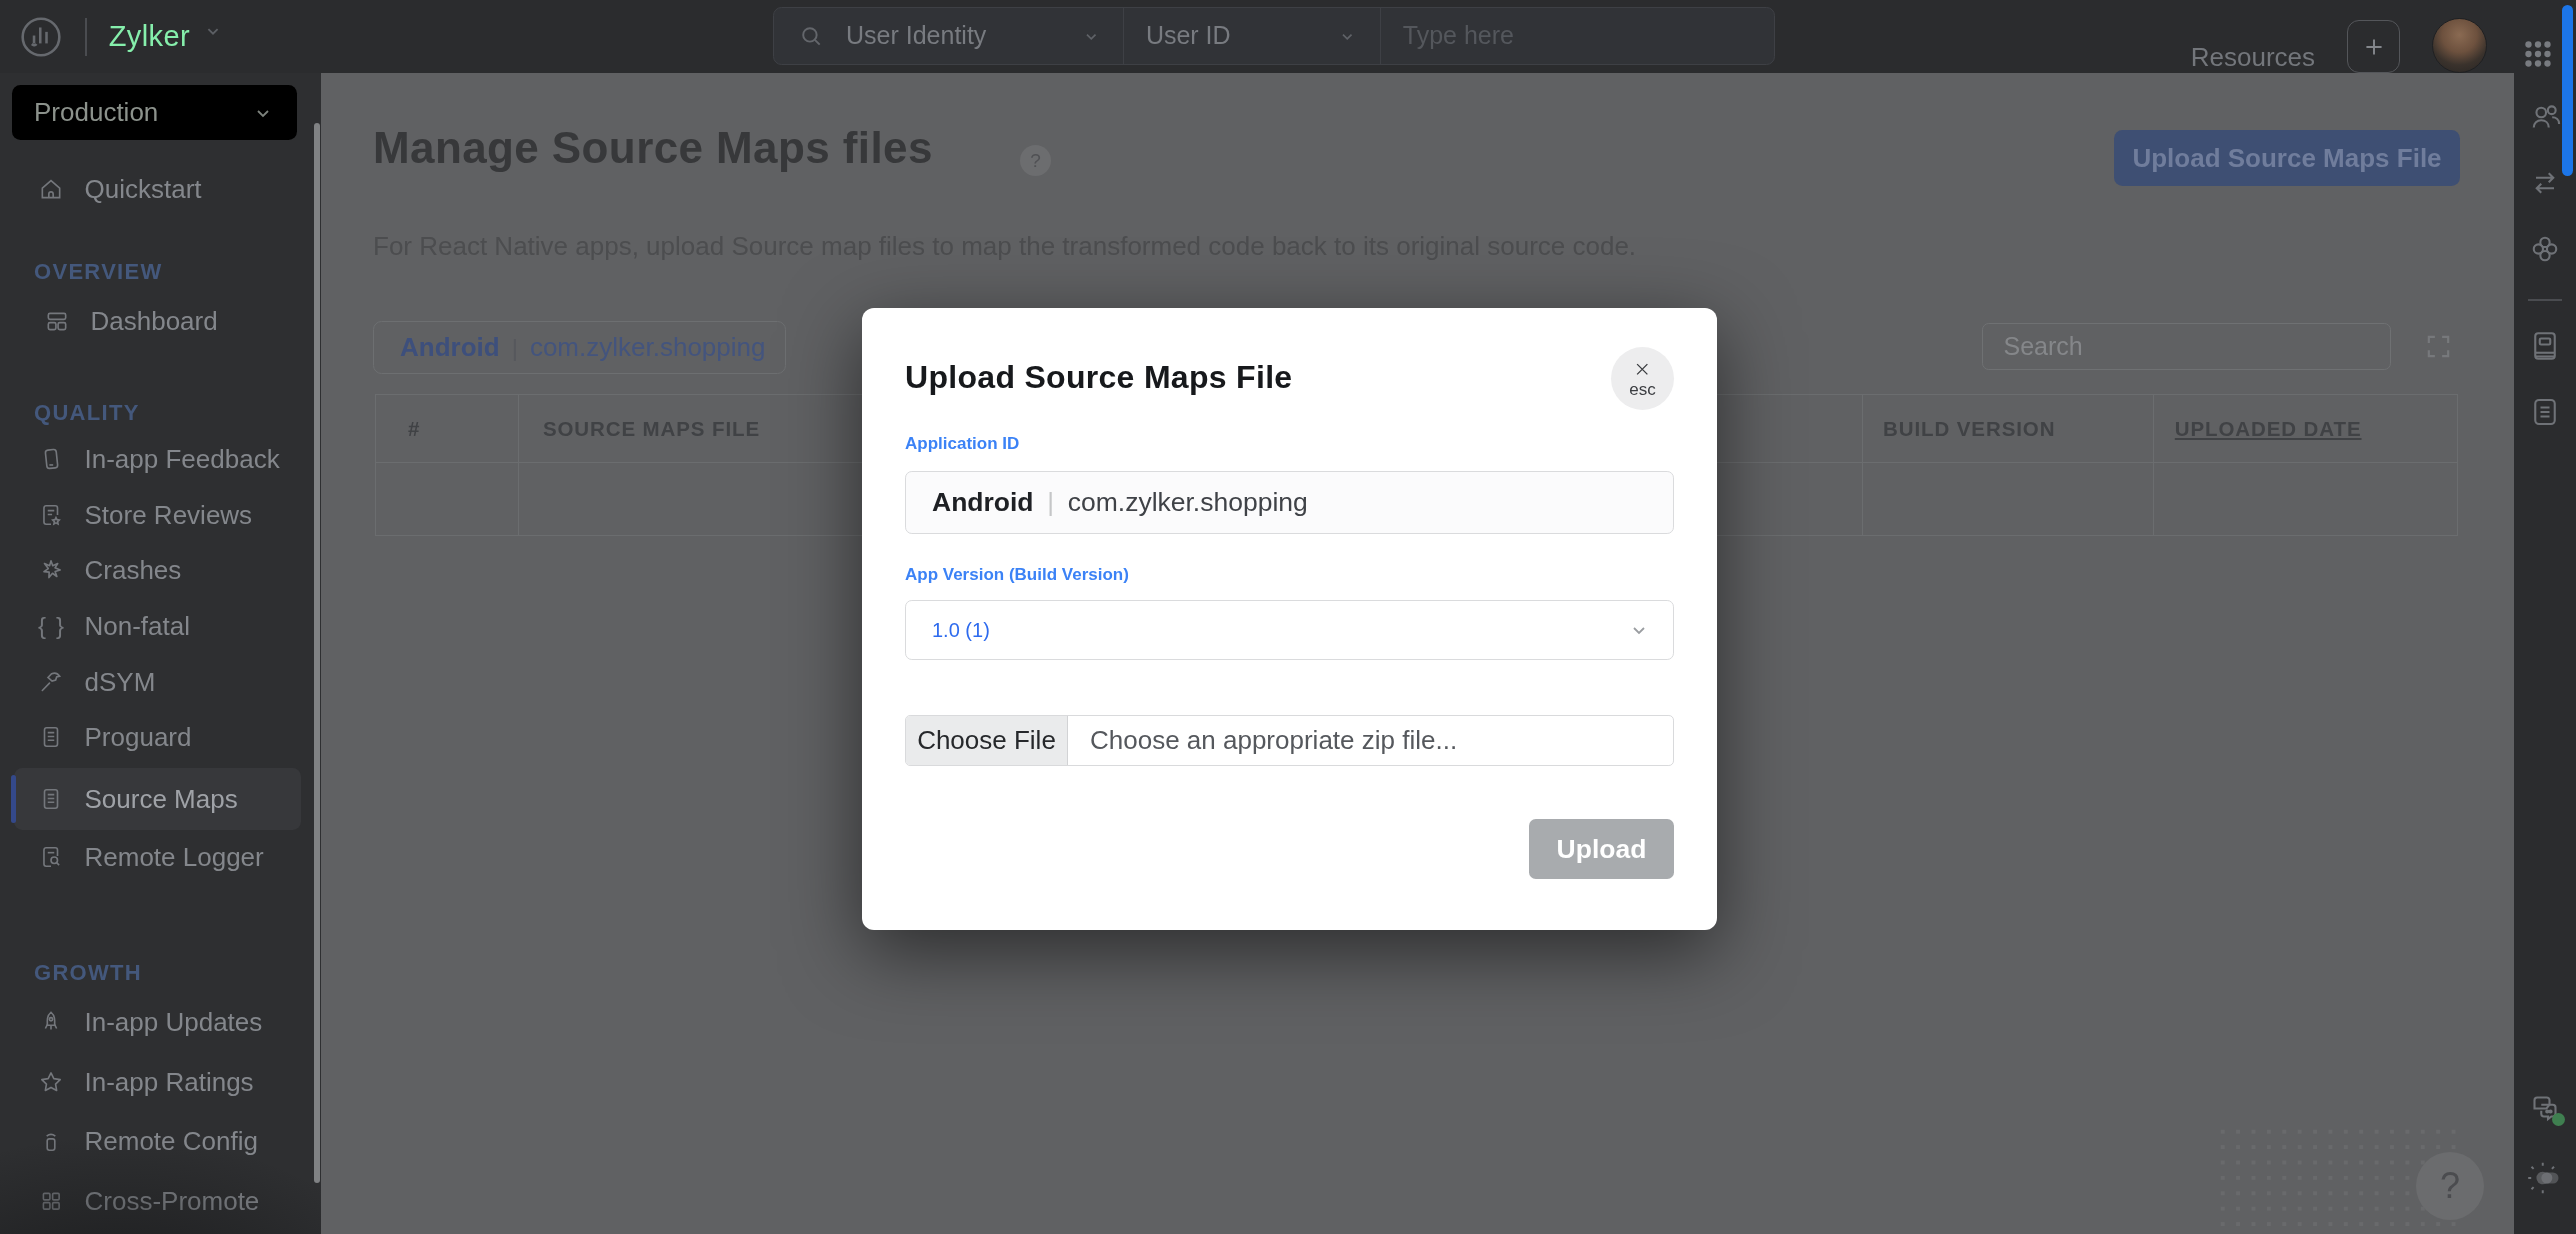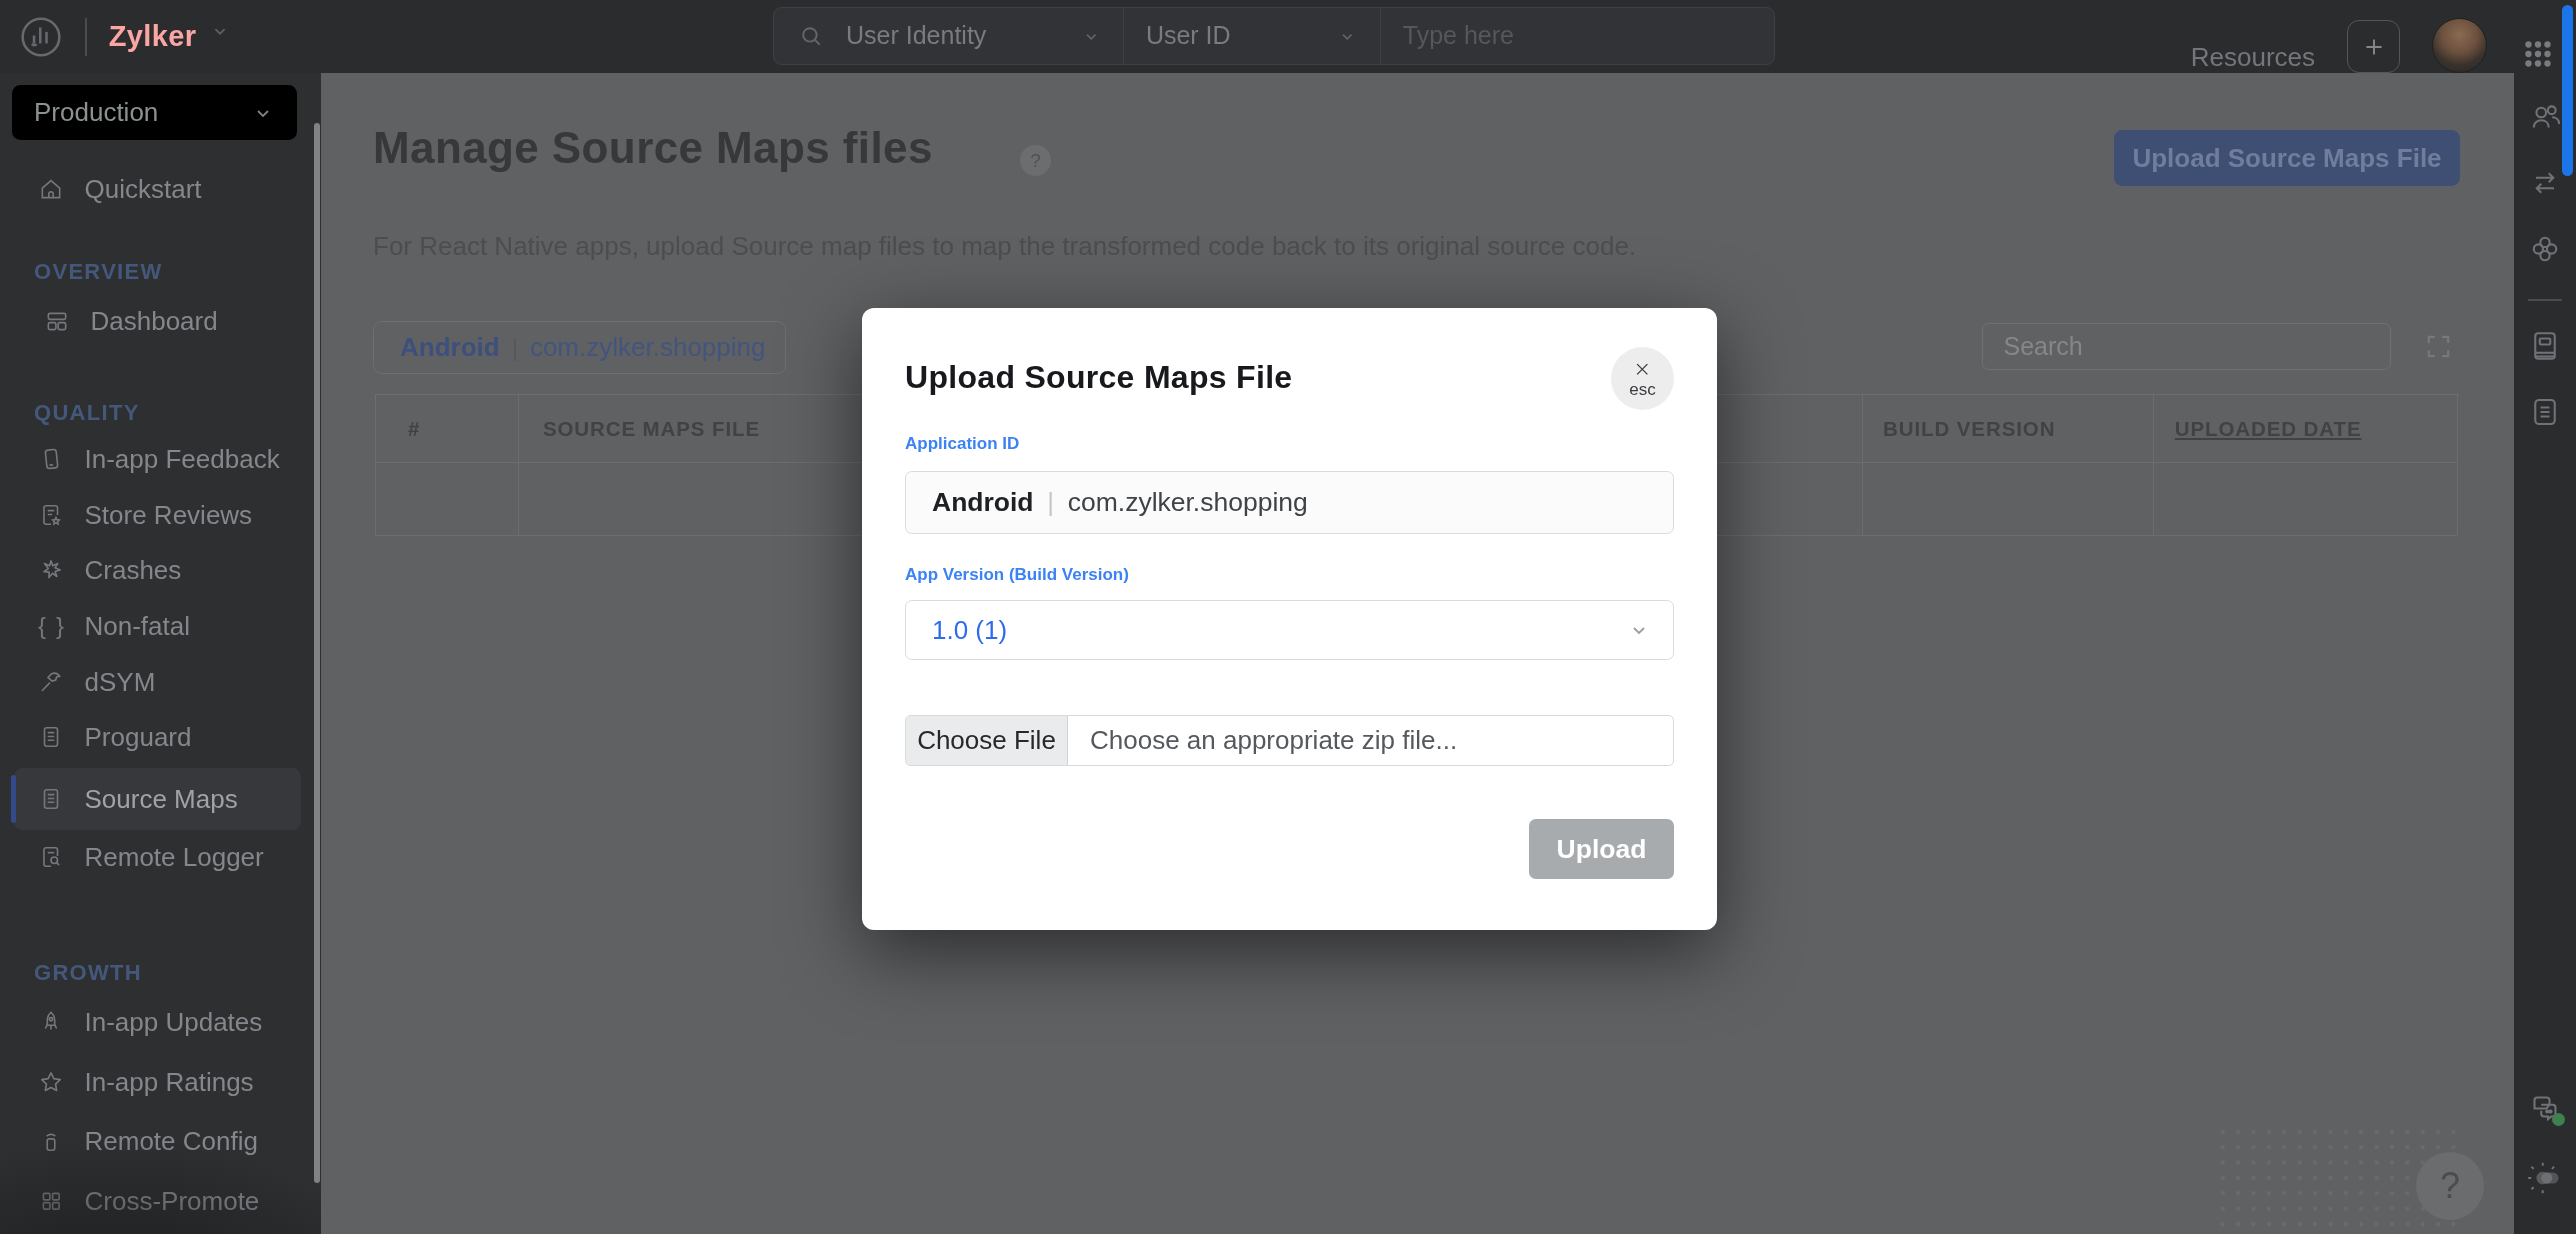--- a/index.html
+++ b/index.html
@@ -5,21 +5,21 @@
   * { margin:0; padding:0; box-sizing:border-box; }
   html,body { width:2576px; height:1234px; overflow:hidden; background:#2b2c2e;
               font-family:"Liberation Sans", sans-serif; }
   .app { position:relative; width:2576px; height:1234px; background:#2b2c2e; }
 
   
   .topbar { position:absolute; left:0; top:0; width:2576px; height:73px; background:#2b2c2e; z-index:3; }
   .brand-group { position:absolute; left:19px; top:0; height:73px; display:flex; align-items:center; gap:22px; color:#6b6e73; }
   .brand-logo { width:44px; height:44px; color:#66696e; }
   .brand-divider { width:1.7px; height:38px; background:#4a4c50; }
-  .brand-name { font-size:29px; color:#fca5a5; letter-spacing:0.4px; display:flex; align-items:flex-start; gap:12px;font-weight:bold; }
+  .brand-name { font-size:29px; color:#86efac; letter-spacing:0.4px; display:flex; align-items:flex-start; gap:12px; }
   .brand-name svg { width:22px; height:22px; color:#5c5f64; }
 
   .global-search { position:absolute; left:773px; top:6.8px; width:1002px; height:58px;
                    background:#313337; border:0.9px solid #3e4045; border-radius:8.5px;
                    display:flex; align-items:center; }
   .gs-seg { display:flex; align-items:center; height:100%; padding:0 22px; gap:15.4px; }
   .gs-seg .seg-label { font-size:25px; color:#787b80; }
   .gs-seg svg.chev { width:20.5px; height:20.5px; color:#5f6267; }
   .gs-divider { width:0.9px; height:100%; background:#3e4045; }
   .gs-search-icon { width:26px; height:26px; color:#63666b; margin-left:24px; }
@@ -121,21 +121,21 @@
   .field-label { font-size:17px; font-weight:bold; color:#3b82f6; }
   .label-appid { margin-top:24px; }
   .appid-input { margin-top:17px; height:63px; border:0.9px solid #dadbdd; border-radius:6.8px; background:#fbfbfc;
                  display:flex; align-items:center; padding-left:26px; gap:13.7px; }
   .appid-input .platform { font-size:26.5px; font-weight:bold; color:#1e2024; }
   .appid-input .pipe { font-size:26px; color:#c5c6c8; }
   .appid-input .appid { font-size:26.5px; color:#3f4247; }
   .label-version { margin-top:31px; }
   .version-select { margin-top:15.4px; height:60px; border:0.9px solid #dadbdd; border-radius:6.8px; background:#fff;
                     display:flex; align-items:center; justify-content:space-between; padding:0 22px 0 26px; cursor:pointer; }
-  .version-select .version-value { font-size:26px; color:#2e6bee; }
+  .version-select .version-value { font-size:20px; color:#2e6bee; }
   .version-select svg { width:24px; height:24px; color:#9a9da1; }
   .file-row { margin-top:55px; height:51px; border:0.9px solid #d9dadc; border-radius:5.1px; display:flex; align-items:center;
               overflow:hidden; background:#fff; }
   .choose-file-btn { width:162px; height:100%; background:#eaebec; border:none; border-right:0.9px solid #d2d3d5;
                      font-size:26px; color:#26282b; font-family:inherit; cursor:pointer; flex:none; }
   .file-placeholder { font-size:26px; color:#55585d; padding-left:22px; }
   .modal-footer { margin-top:53px; display:flex; justify-content:flex-end; }
   .upload-submit { width:145px; height:60px; background:#a8abae; border:none; border-radius:6.8px;
                    font-size:26.5px; font-weight:bold; color:#ffffff; font-family:inherit; cursor:default; }
 </style>

